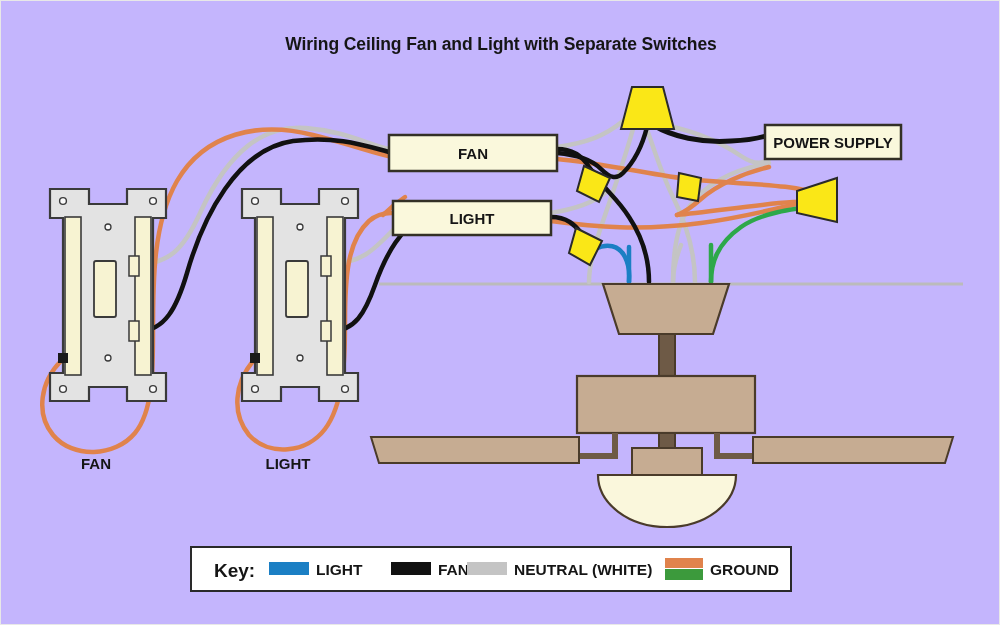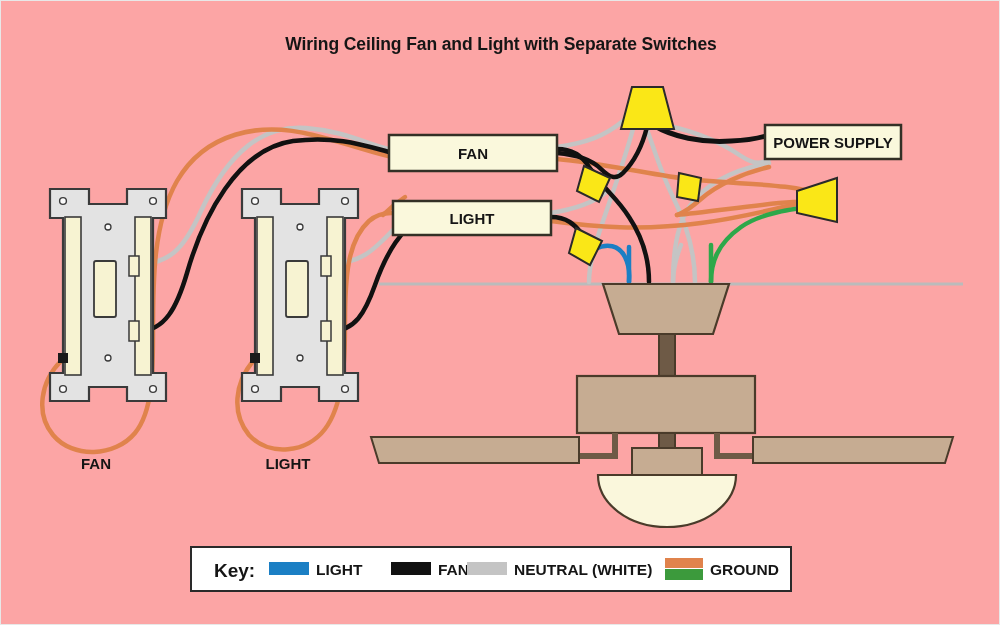--- a/index.html
+++ b/index.html
@@ -9,21 +9,21 @@
     background: #ffffff;
   }
   body {
     font-family: "Liberation Sans", sans-serif;
     -webkit-font-smoothing: antialiased;
   }
   #diagram-root {
     position: relative;
     width: 1000px;
     height: 625px;
-    background: #fca5a5;
+    background: #c4b5fd;
     overflow: hidden;
     border: 1px solid #e8e8e8;
     box-sizing: border-box;
   }
   #diagram-svg {
     position: absolute;
     left: 0;
     top: 0;
     width: 1000px;
     height: 625px;

